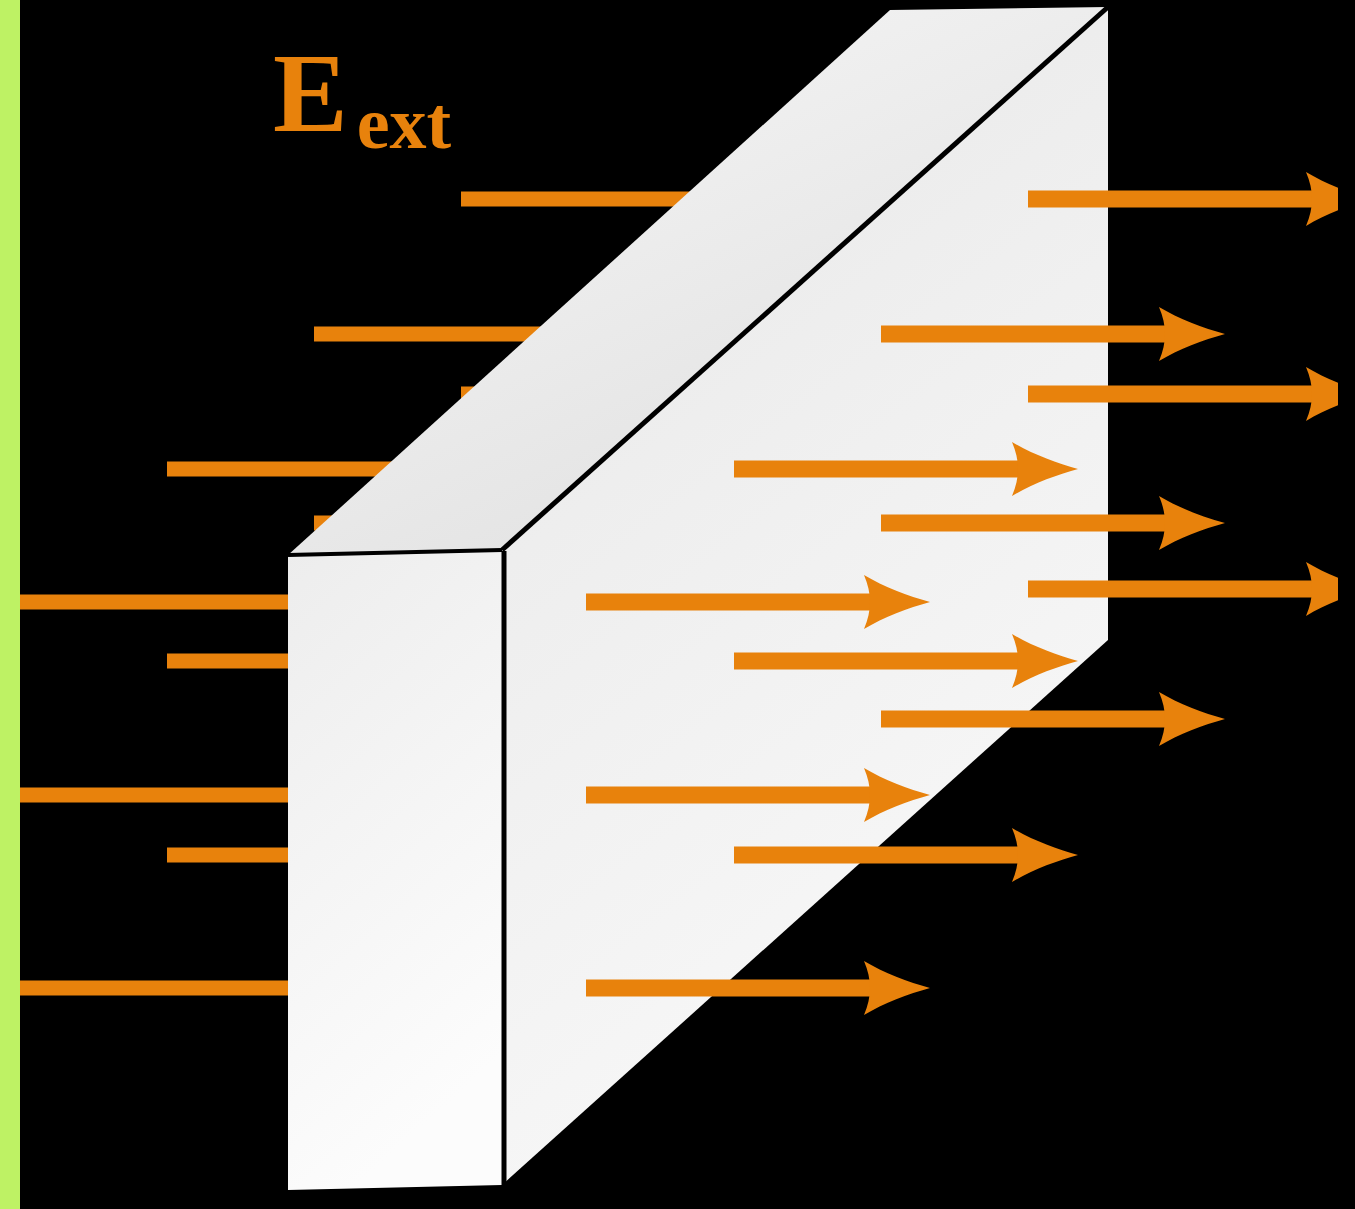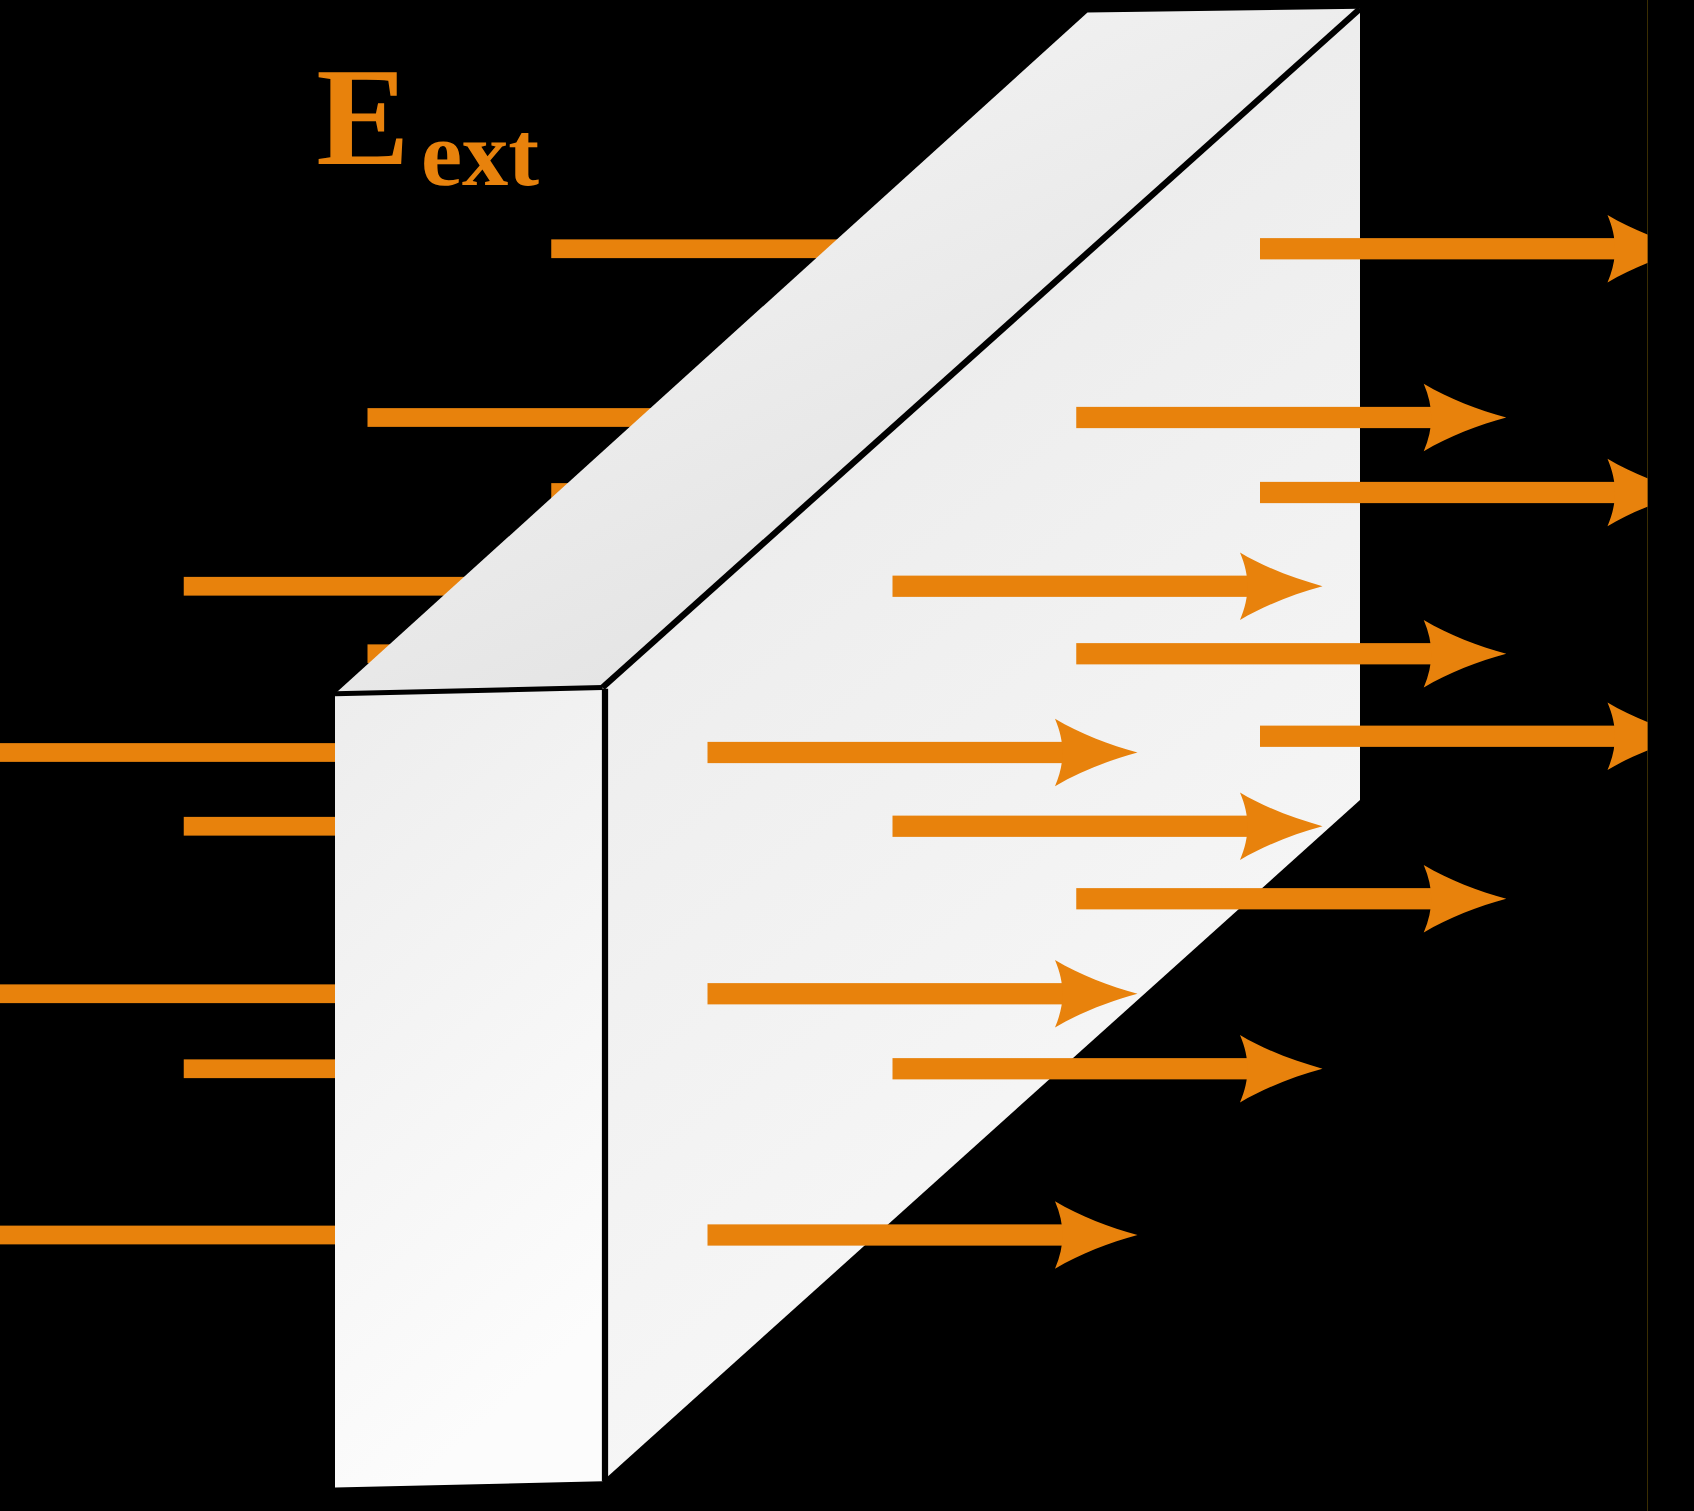--- a/index.html
+++ b/index.html
@@ -2,22 +2,23 @@
 <html><head>
 <meta charset="utf-8">
 <style>
   html, body {
     margin: 0; padding: 0;
     background: #000000;
   }
   #stage {
     position: relative;
     width: 1318px; height: 1209px;
-    background: #eab308;
+    background: #bef264;
     overflow: hidden;
+    padding-left: 20px;
   }
   #fig { display: block; }
   #fieldLabel {
     font-family: "Liberation Serif", "DejaVu Serif", serif;
     font-weight: bold;
   }
 </style>
 </head>
 <body>
 

